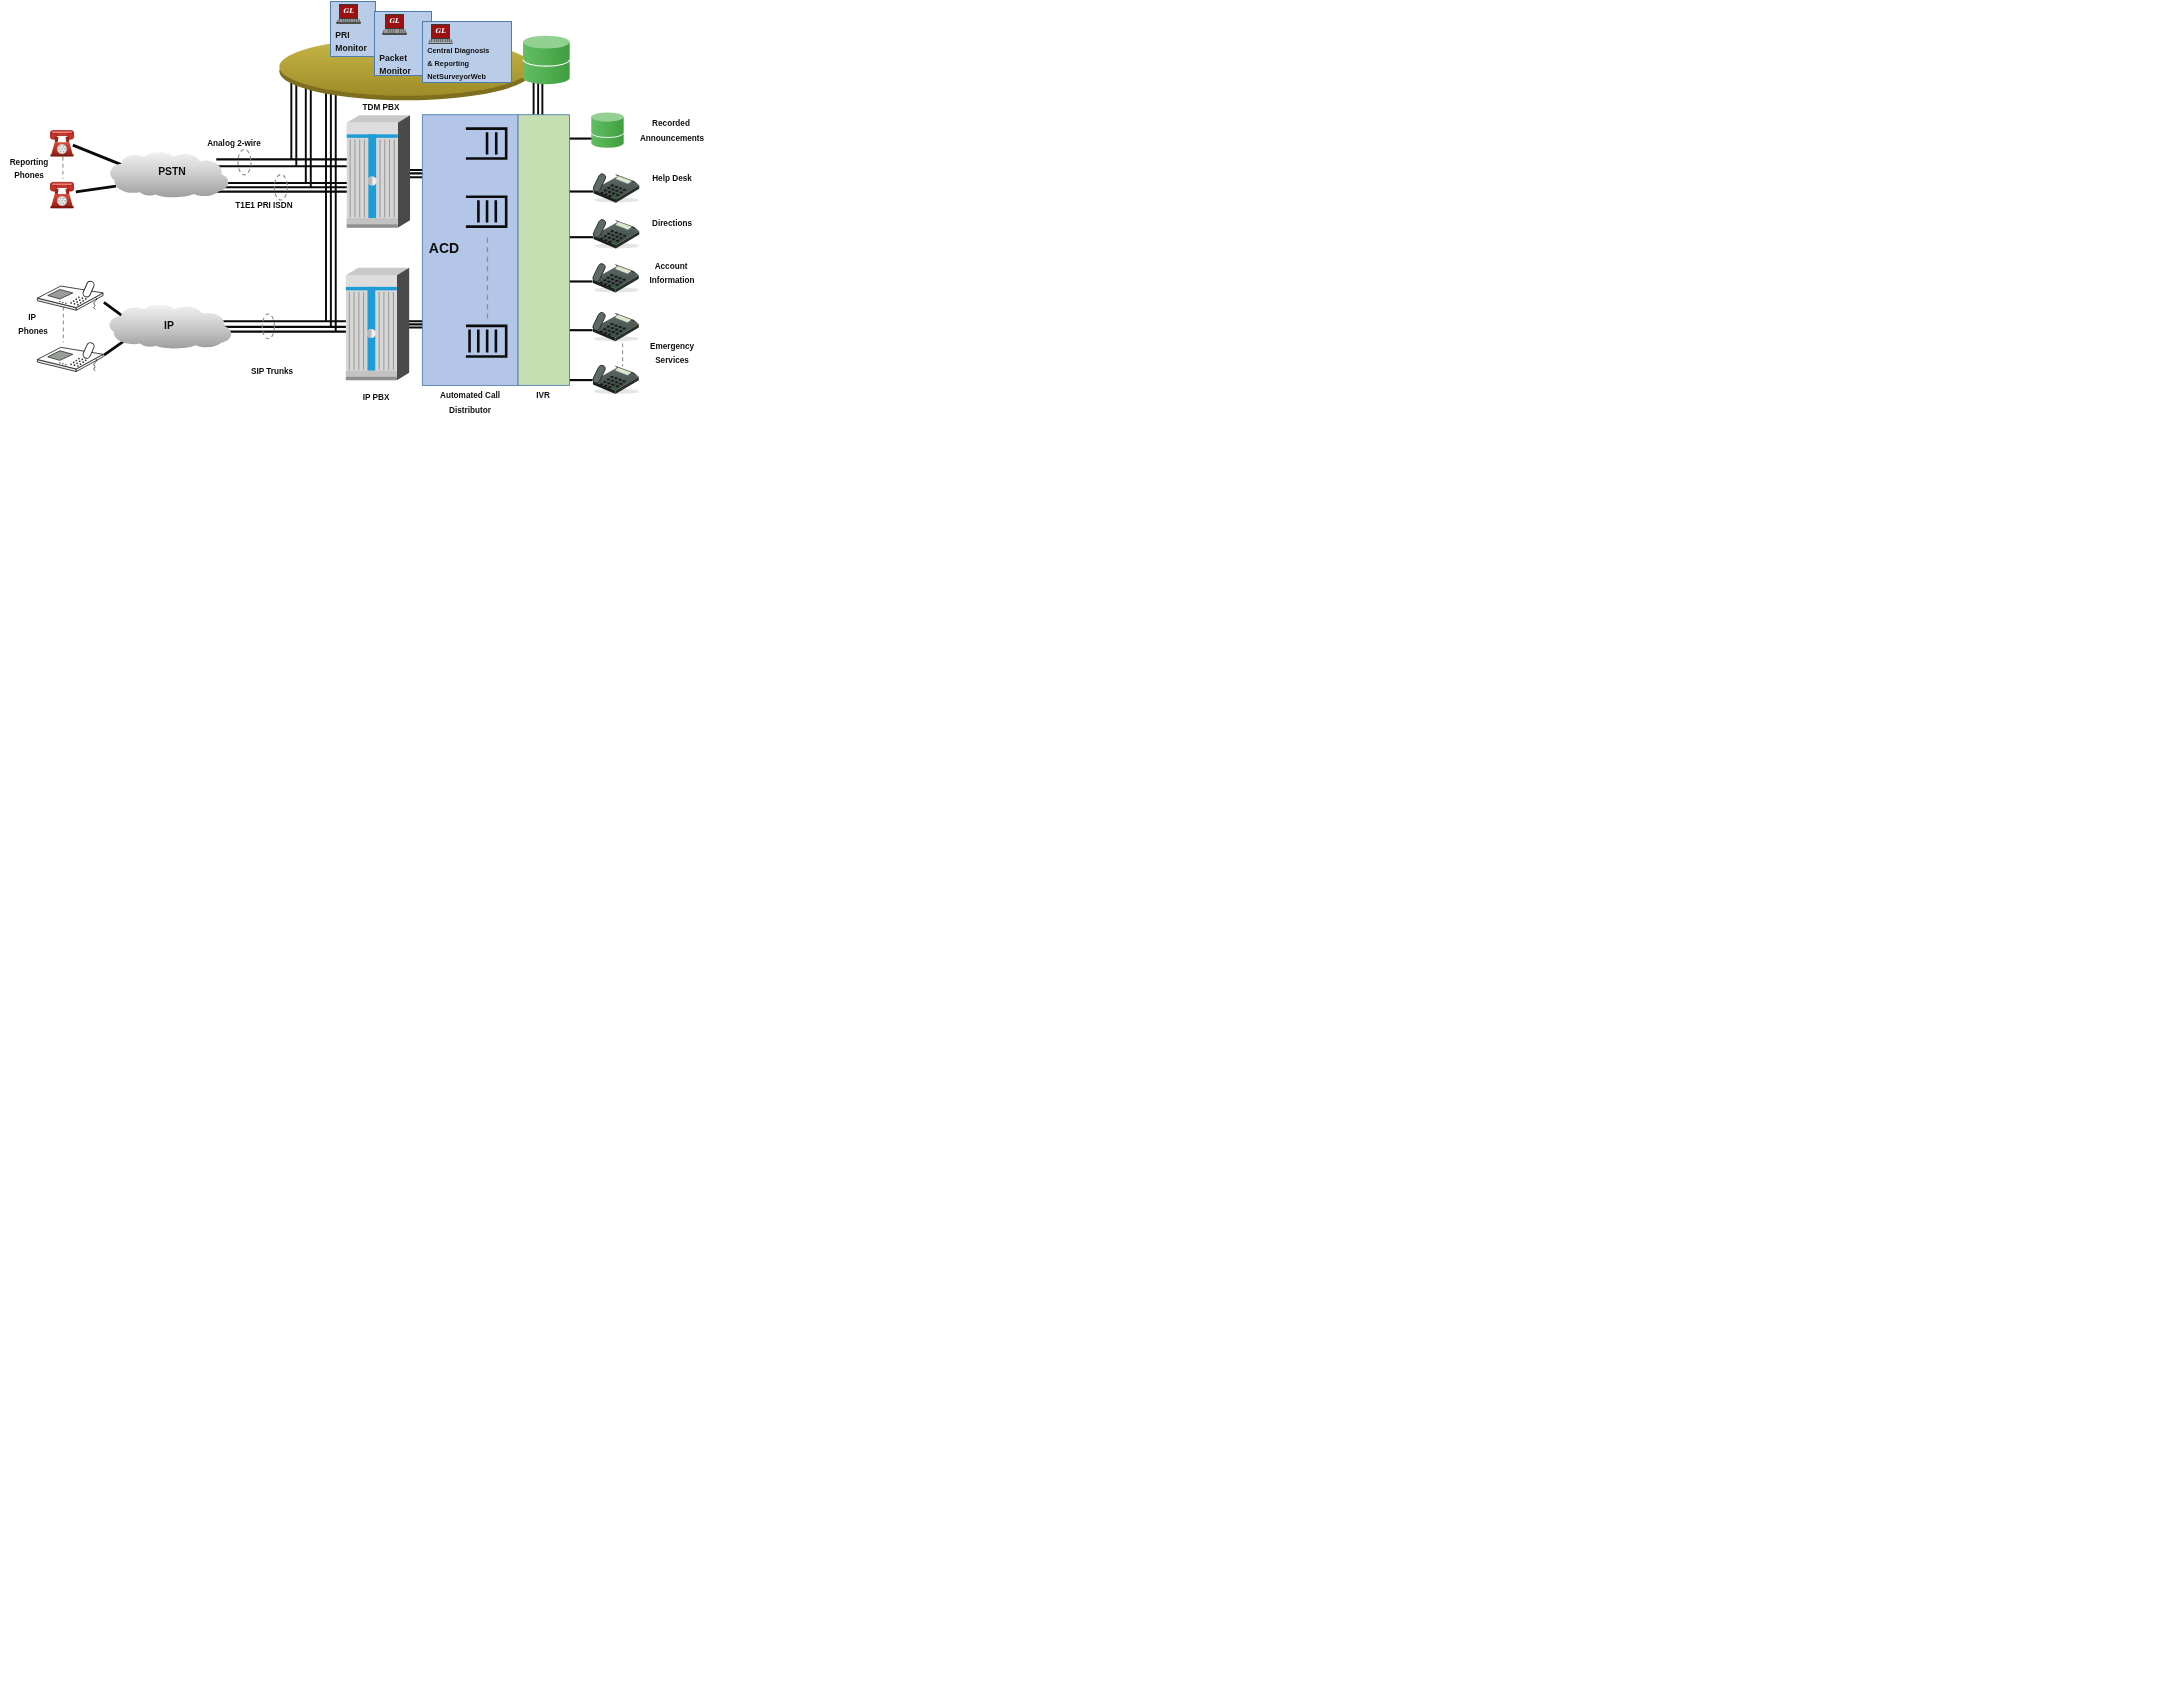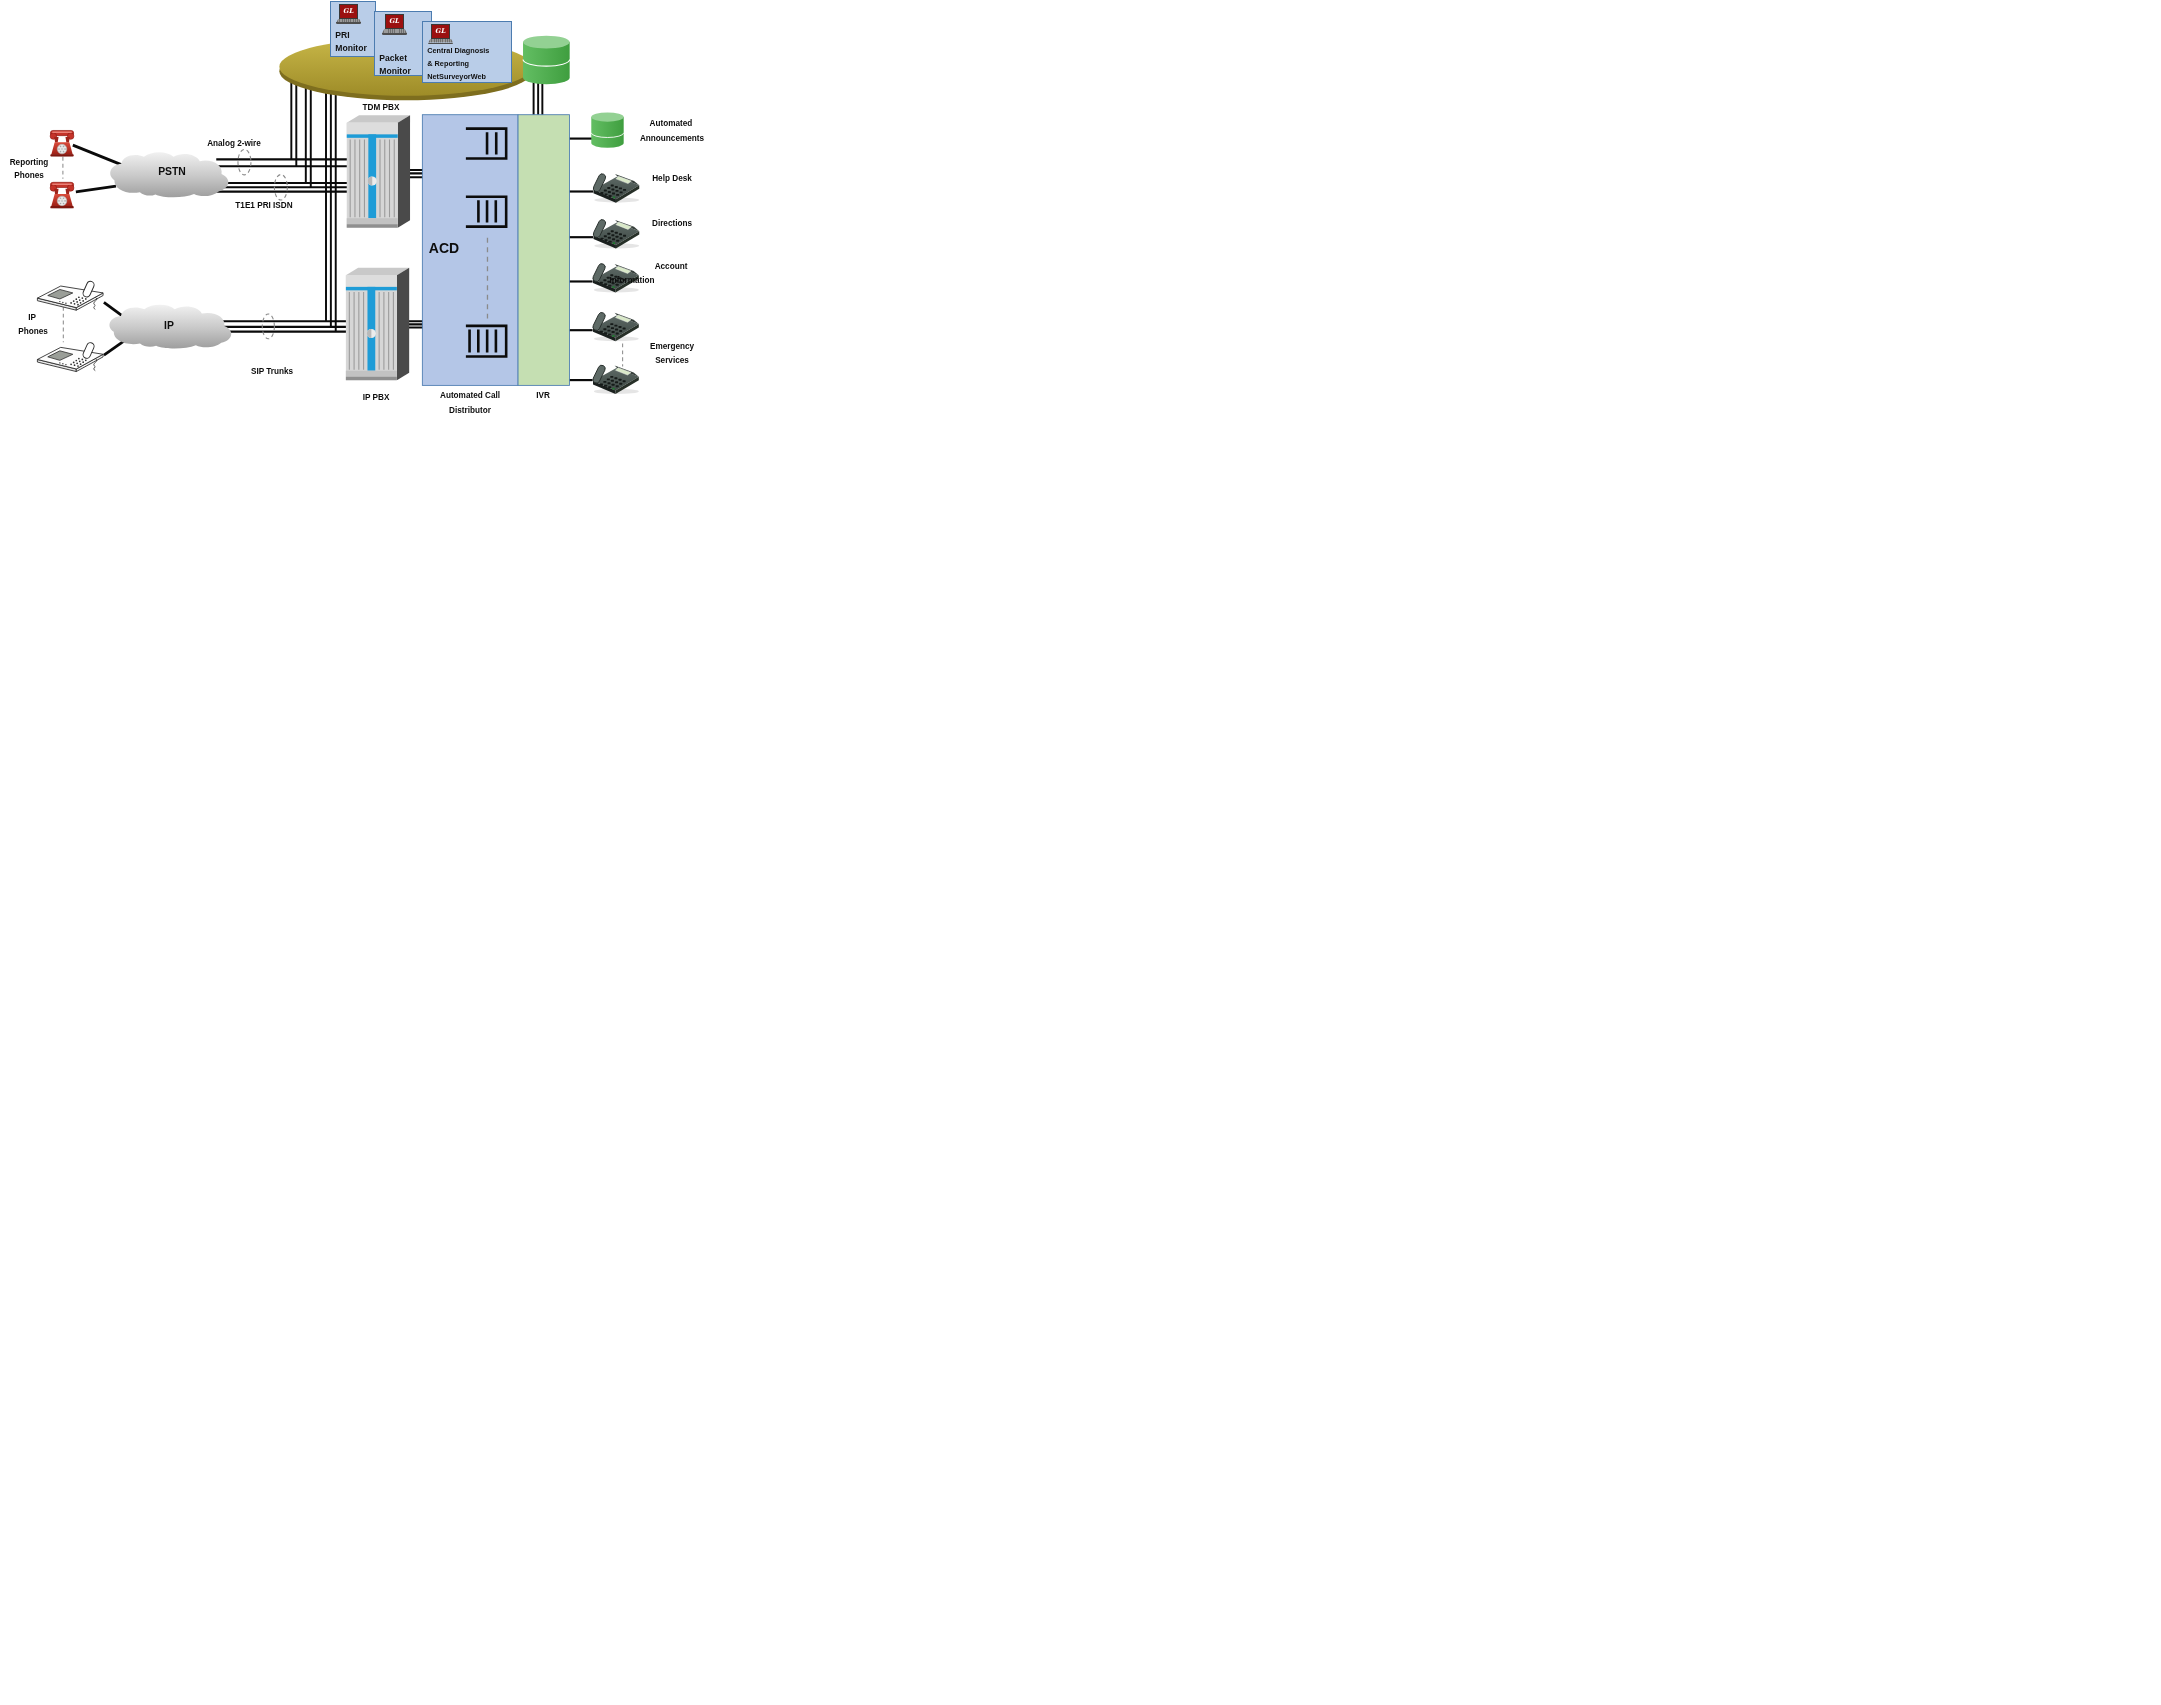--- a/index.html
+++ b/index.html
@@ -338,23 +338,23 @@
 <div class="lbl" style="left:272px;top:372px;text-align:right;">SIP Trunks</div>
 
 <div class="lbl" style="left:381px;top:108px;text-align:center;">TDM PBX</div>
 <div class="lbl" style="left:376px;top:398px;">IP PBX</div>
 
 <div class="lbl huge" style="left:444px;top:249px;">ACD</div>
 <div class="lbl" style="left:470px;top:396px;">Automated Call</div>
 <div class="lbl" style="left:470px;top:411px;">Distributor</div>
 <div class="lbl" style="left:543px;top:396px;">IVR</div>
 
-<div class="lbl" style="left:671px;top:124px;">Automated</div>
+<div class="lbl" style="left:671px;top:124px;">Recorded</div>
 <div class="lbl" style="left:672px;top:139px;">Announcements</div>
 <div class="lbl" style="left:672px;top:179px;">Help Desk</div>
 <div class="lbl" style="left:672px;top:224px;">Directions</div>
 <div class="lbl" style="left:671px;top:267px;">Account</div>
-<div class="lbl" style="left:632px;top:281px;">Information</div>
+<div class="lbl" style="left:672px;top:281px;">Information</div>
 <div class="lbl" style="left:672px;top:347px;">Emergency</div>
 <div class="lbl" style="left:672px;top:361px;">Services</div>
 
 </div>
 
 
 </body></html>

